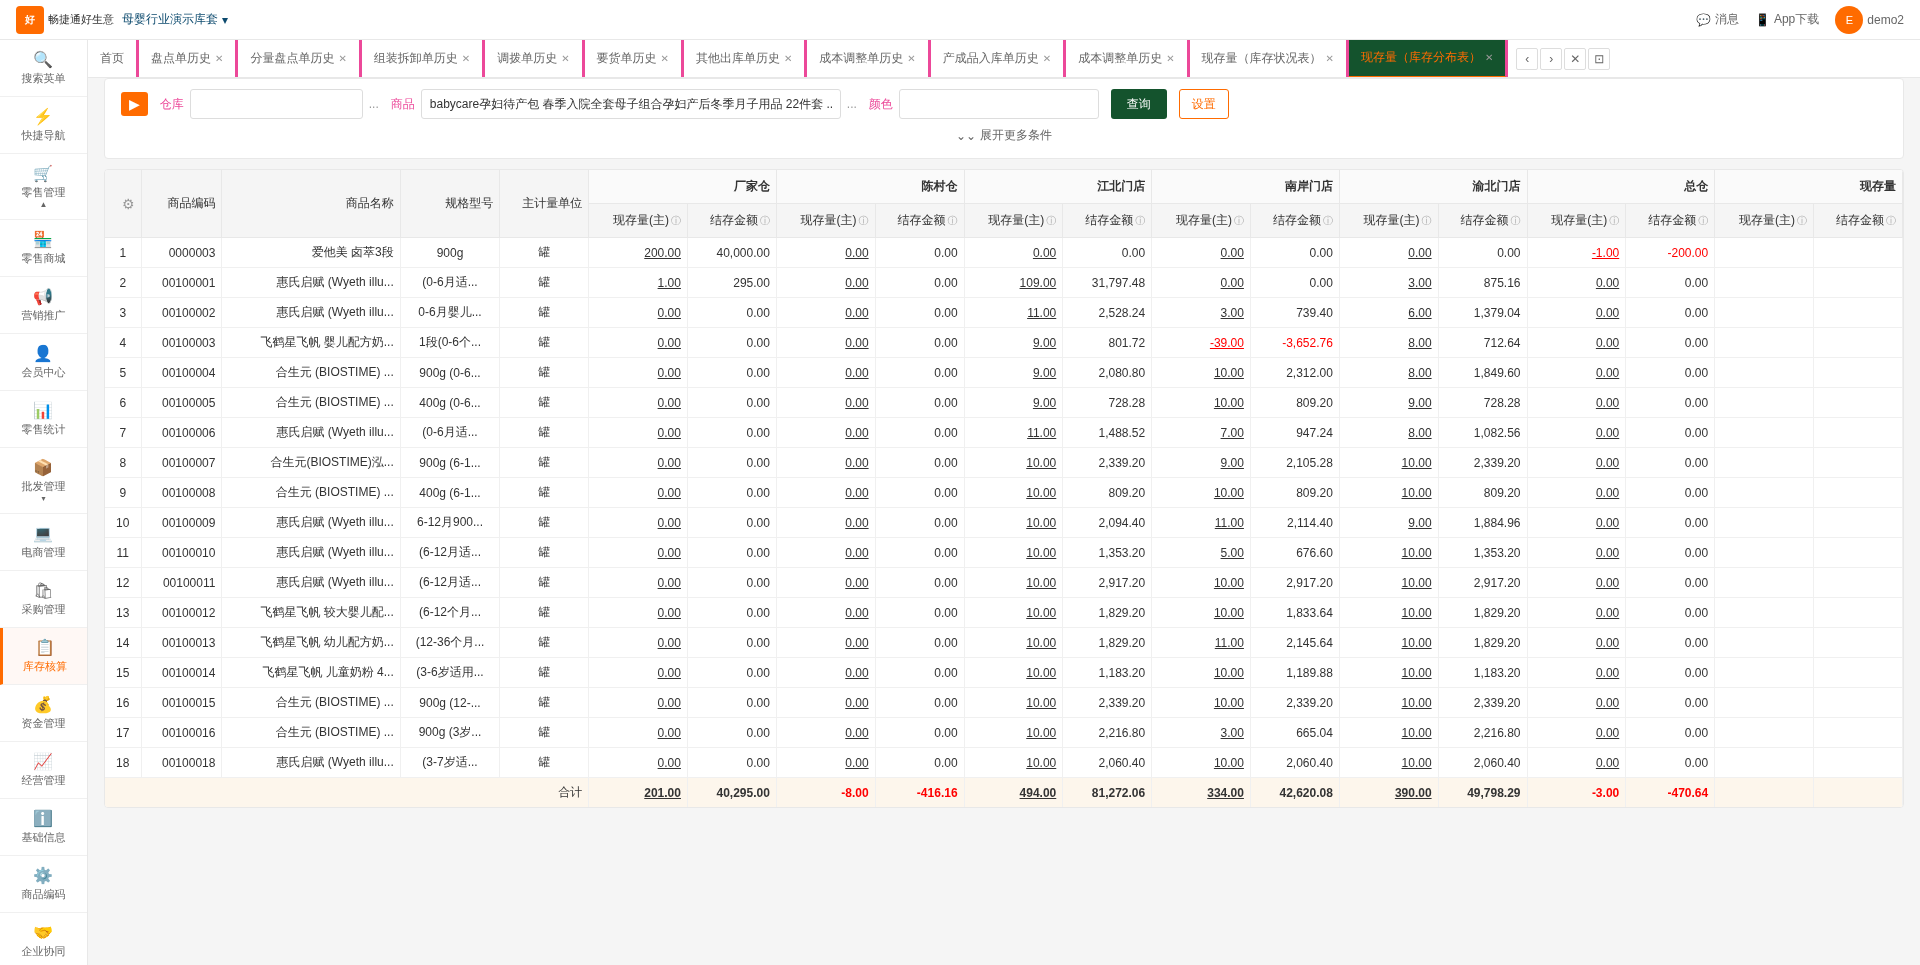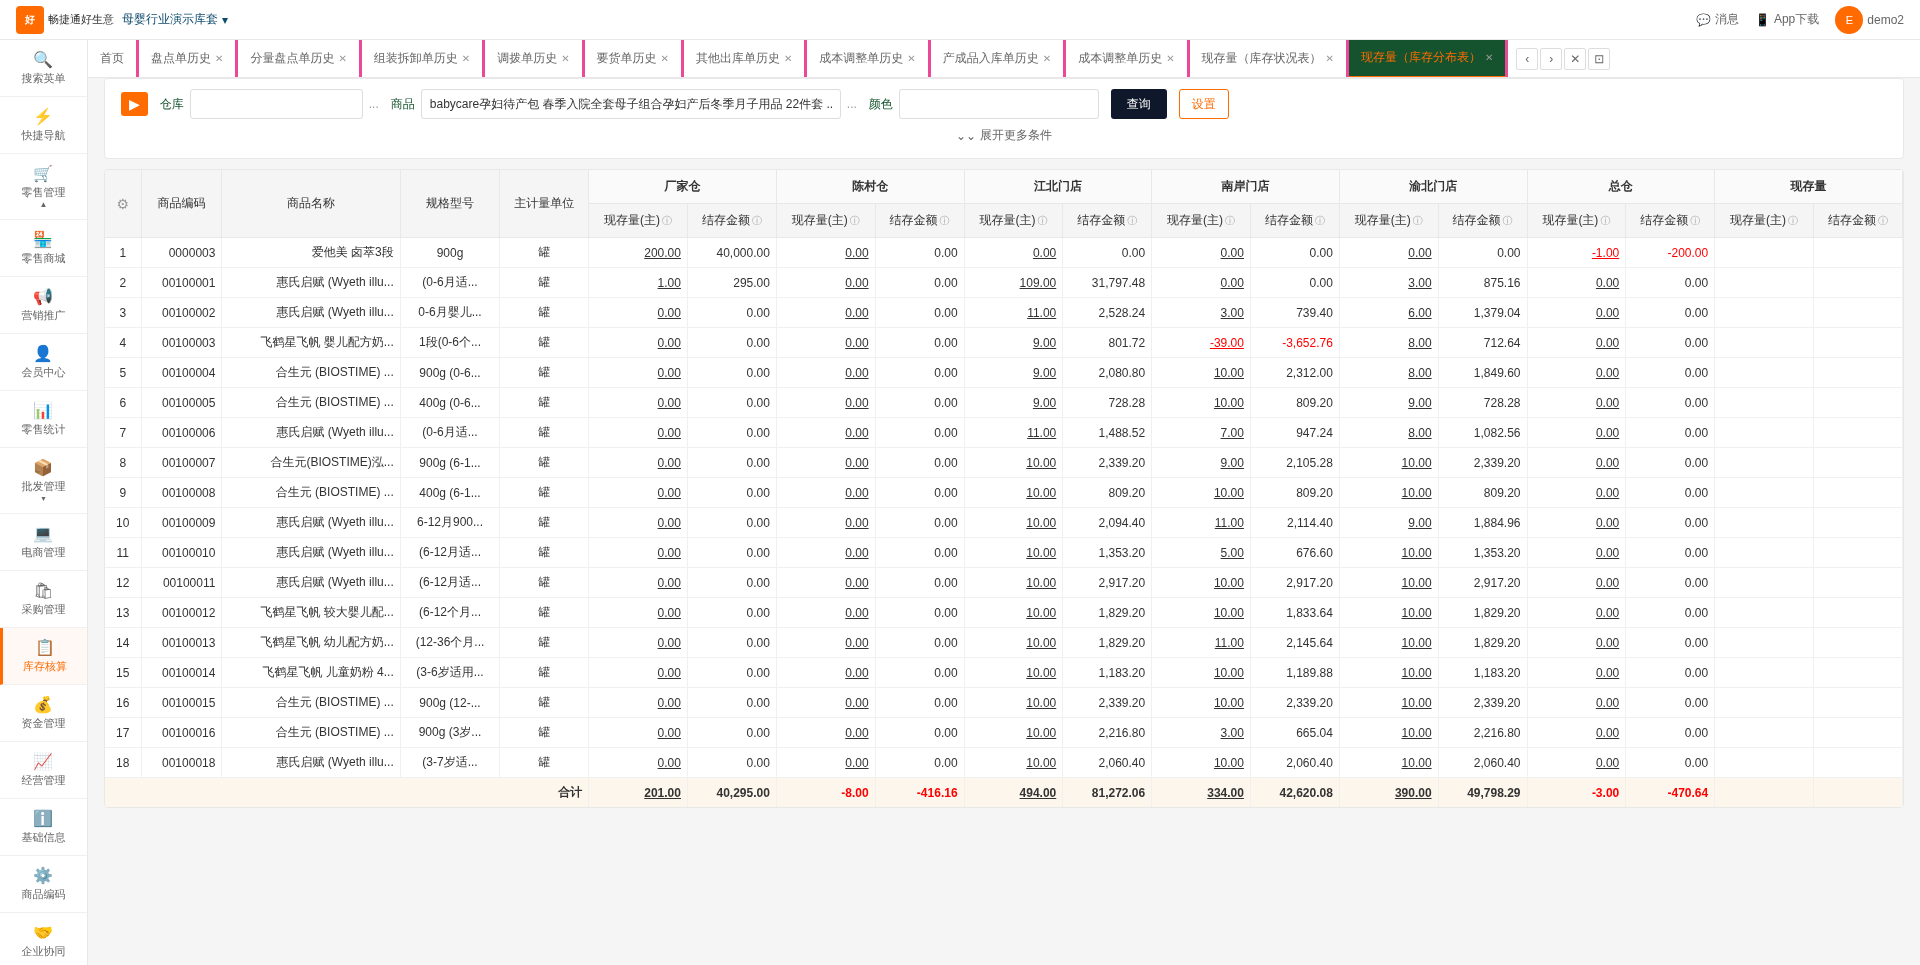--- a/index.html
+++ b/index.html
@@ -43,34 +43,34 @@
     
     .page-header { display: flex; align-items: center; justify-content: space-between; padding: 10px 16px 8px; }
     .page-title { font-size: 16px; font-weight: bold; color: #333; }
     .page-actions { display: flex; align-items: center; gap: 8px; }
     .action-btn { display: flex; align-items: center; gap: 3px; padding: 4px 8px; font-size: 12px; color: #666; cursor: pointer; }
 
     
     .filter-area { background: #fff; padding: 10px 16px; border: 1px solid #e8e8e8; margin: 0 16px; border-radius: 4px; }
     .filter-row { display: flex; align-items: center; gap: 12px; flex-wrap: wrap; }
     .filter-item { display: flex; align-items: center; gap: 6px; }
-    .filter-label { font-size: 12px; color: #14532d; white-space: nowrap; }
+    .filter-label { font-size: 12px; color: #ec4899; white-space: nowrap; }
     .filter-input { height: 30px; border: 1px solid #ddd; border-radius: 3px; padding: 0 8px; font-size: 12px; color: #333; min-width: 120px; }
     .filter-input-wide { min-width: 380px; }
     .filter-input-medium { min-width: 160px; }
     .filter-dots { color: #999; cursor: pointer; }
     .filter-toggle { display: flex; align-items: center; gap: 4px; color: #666; font-size: 12px; cursor: pointer; padding: 4px 8px; }
-    .btn-search { background: #0f172a; color: #fff; border: none; border-radius: 3px; padding: 6px 16px; font-size: 12px; cursor: pointer; height: 30px; }
+    .btn-search { background: #14532d; color: #fff; border: none; border-radius: 3px; padding: 6px 16px; font-size: 12px; cursor: pointer; height: 30px; }
     .btn-setting { background: #fff; color: #ff6b00; border: 1px solid #ff6b00; border-radius: 3px; padding: 6px 12px; font-size: 12px; cursor: pointer; height: 30px; }
     .filter-expand { display: flex; align-items: center; justify-content: center; padding: 4px; }
 
     
     .table-container { margin: 10px 16px; background: #fff; border: 1px solid #e8e8e8; border-radius: 4px; overflow: auto; }
     table { width: 100%; border-collapse: collapse; font-size: 12px; min-width: 1400px; }
-    th { background: #f5f5f5; padding: 8px 6px; text-align: center; font-weight: 500; color: #333; border-bottom: 1px solid #e8e8e8; border-right: 1px solid #e8e8e8; white-space: nowrap; }
+    th { background: #f5f5f5; padding: 8px 6px; text-align: right; font-weight: 500; color: #333; border-bottom: 1px solid #e8e8e8; border-right: 1px solid #e8e8e8; white-space: nowrap; }
     th.group-header { background: #fafafa; font-weight: 600; }
     td { padding: 6px 6px; text-align: center; border-bottom: 1px solid #f0f0f0; border-right: 1px solid #f0f0f0; color: #333; white-space: nowrap; }
     td.text-left { text-align: right; }
     td.text-right { text-align: right; }
     td.underline { text-decoration: underline; color: #333; cursor: pointer; }
     td.red { color: #f00; }
     td.col-seq { width: 36px; }
     .table-footer { background: #fdf6ec; font-weight: bold; }
     .table-footer td { border-bottom: none; }
     .settings-icon { color: #999; cursor: pointer; font-size: 14px; }
@@ -701,21 +701,21 @@
     <td class="text-right underline">10.00</td>
     <td class="text-right">2,060.40</td>
     <td class="text-right underline">0.00</td>
     <td class="text-right">0.00</td>
     <td></td>
     <td></td>
   </tr>
             </tbody>
           <tfoot>
             <tr class="table-footer">
-              <td colspan="5" class="text-left" style="padding-left:16px;font-weight:bold;">合计</td>
+              <td colspan="5" class="text-left" style="padding-left:16px;font-weight:normal;">合计</td>
               <td class="text-right underline">201.00</td>
               <td class="text-right">40,295.00</td>
               <td class="text-right red">-8.00</td>
               <td class="text-right red">-416.16</td>
               <td class="text-right underline">494.00</td>
               <td class="text-right">81,272.06</td>
               <td class="text-right underline">334.00</td>
               <td class="text-right">42,620.08</td>
               <td class="text-right underline">390.00</td>
               <td class="text-right">49,798.29</td>

